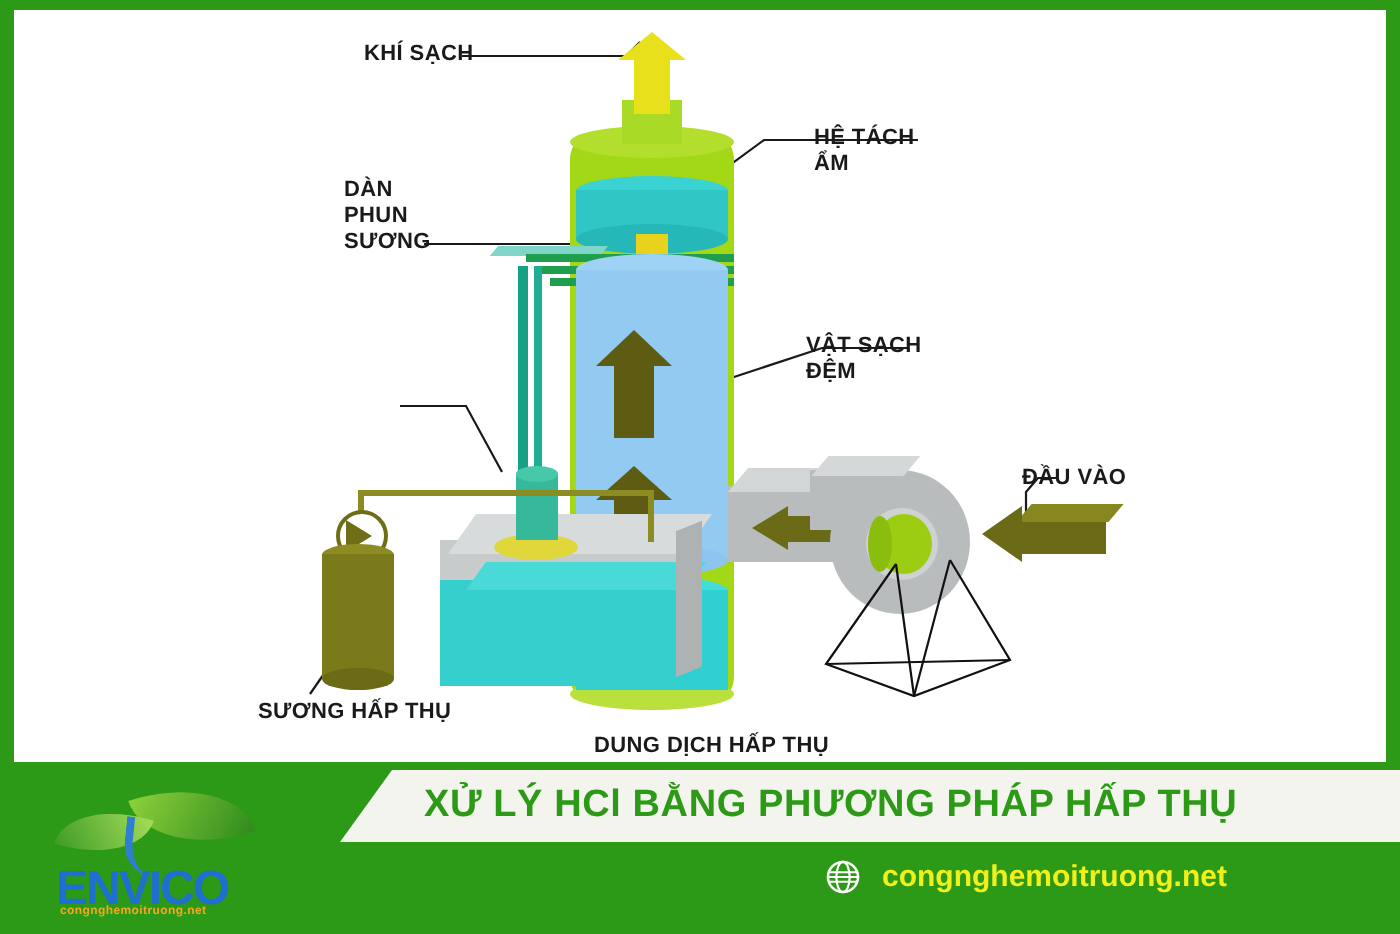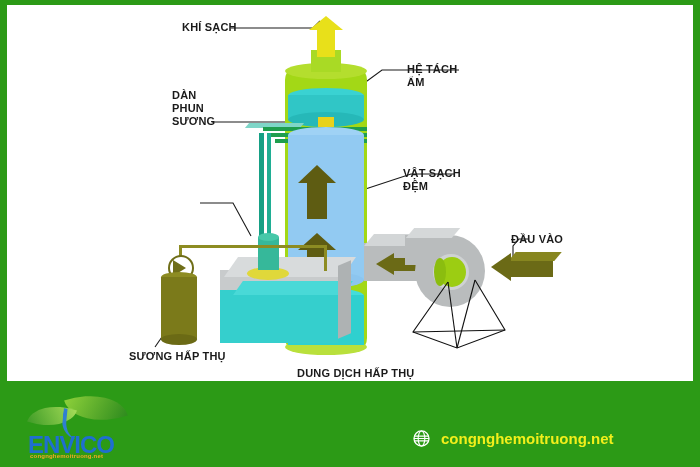--- a/index.html
+++ b/index.html
@@ -427,20 +427,23 @@
   <div id="footer">
 
     <div class="logo">
       <div class="leaf" style="left:46px;top:0px;width:56px;height:34px;background:linear-gradient(135deg,#8dd03a,#2e8b1e);transform:rotate(-18deg);"></div>
       <div class="leaf" style="left:8px;top:12px;width:44px;height:26px;background:linear-gradient(135deg,#a5dc58,#3f9c27);transform:rotate(18deg) scaleX(-1);"></div>
       <div style="position:absolute;left:40px;top:18px;width:16px;height:30px;border-left:4px solid #2f7fd1;border-radius:0 0 0 18px;transform:rotate(6deg);"></div>
       <div class="logo-word">ENVICO</div>
       <div class="logo-sub">congnghemoitruong.net</div>
     </div>
 
+    <div class="ribbon">
+      <div class="ribbon-text">XỬ LÝ HCl BẰNG PHƯƠNG PHÁP HẤP THỤ</div>
+    </div>
 
 
     <div class="contact2">
       <svg width="19" height="19" viewBox="0 0 24 24">
         <circle cx="12" cy="12" r="9.5" fill="none" stroke="#ffffff" stroke-width="1.6"></circle>
         <ellipse cx="12" cy="12" rx="4.2" ry="9.5" fill="none" stroke="#ffffff" stroke-width="1.4"></ellipse>
         <path d="M2.8 9h18.4M2.8 15h18.4M2.5 12h19" stroke="#ffffff" stroke-width="1.4"></path>
       </svg>
       <span class="ctext">congnghemoitruong.net</span>
     </div>

